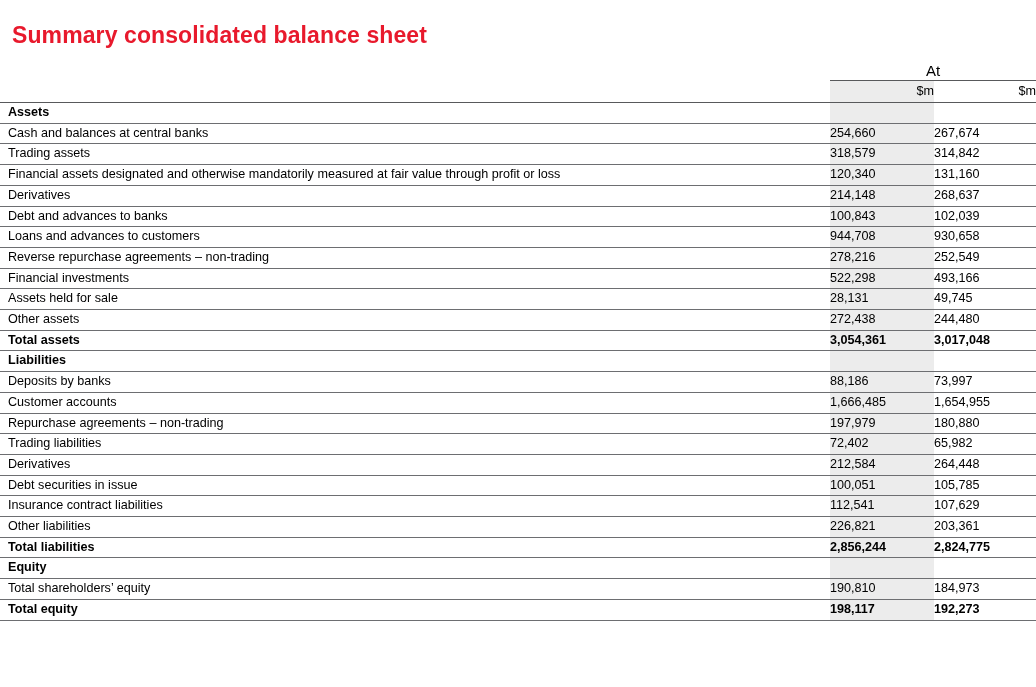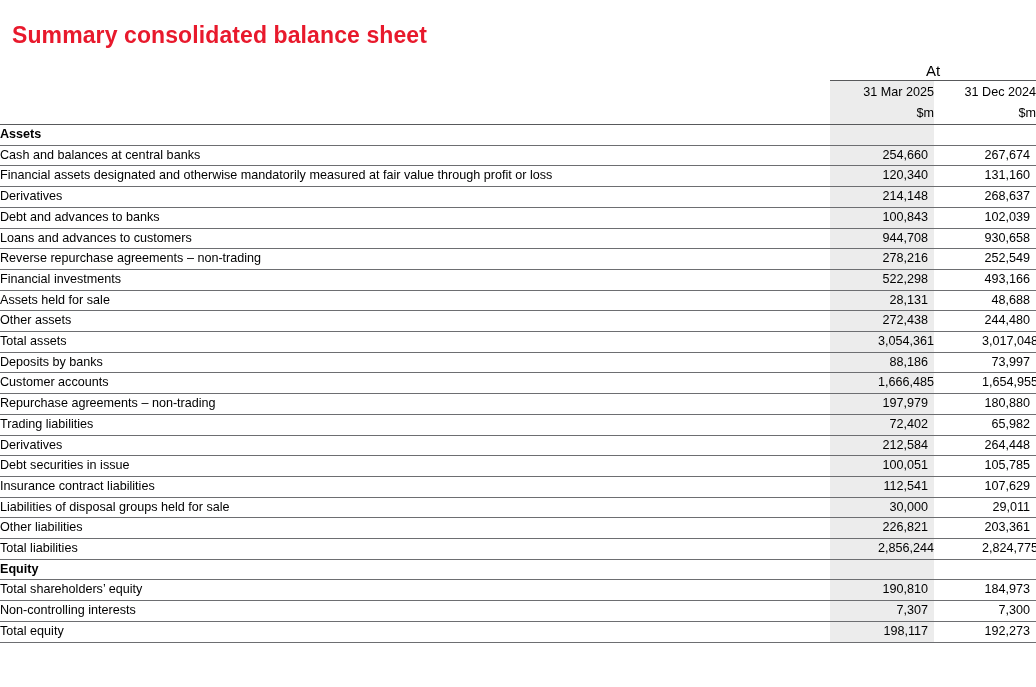--- a/index.html
+++ b/index.html
@@ -88,31 +88,30 @@
 
   
   .row td {
     height: 19.7px;
     line-height: 19.7px;
     border-bottom: 1px solid #6d6e71;
     font-size: 12.6px;
   }
   .row td.lbl {
     text-align: left;
-    padding-left: 0;
+    padding-left: 8px;
     white-space: nowrap;
   }
   .row td.num {
-    text-align: right;
+    text-align: left;
     padding-right: 6px;
     white-space: nowrap;
-    padding-left: 48px;
   }
   .row.section td { font-weight: bold; }
-  .row.total td   { font-weight: normal; }
+  .row.total td   { font-weight: bold; }
 
   .row.section td.num { border-bottom: 1px solid #6d6e71; }
 </style>
 </head>
 <body>
 
 <div class="page">
 
   <div class="doc-title">Summary consolidated balance sheet</div>
 
@@ -121,42 +120,42 @@
       <col class="c-label">
       <col class="c-cur">
       <col class="c-prev">
     </colgroup>
     <thead>
       <tr>
         <th class="hdr-blank"></th>
         <th class="hdr-at" colspan="2">At</th>
       </tr>
       <tr>
-        <th class="hdr-date"></th>
-        <th class="hdr-date shade bold">31 Mar 2025</th>
-        <th class="hdr-date">31 Dec 2024</th>
-      </tr>
-      <tr>
         <th class="hdr-unit lbl"></th>
         <th class="hdr-unit shade bold">$m</th>
         <th class="hdr-unit">$m</th>
       </tr>
     </thead>
     <tbody id="table-body">
         <tr class="row section">
           <td class="lbl">Assets</td>
           <td class="num shade bold"></td>
           <td class="num"></td>
         </tr>
         <tr class="row item">
           <td class="lbl">Cash and balances at central banks</td>
           <td class="num shade bold">254,660</td>
           <td class="num">267,674</td>
         </tr>
         <tr class="row item">
+          <td class="lbl">Trading assets</td>
+          <td class="num shade bold">318,579</td>
+          <td class="num">314,842</td>
+        </tr>
+        <tr class="row item">
           <td class="lbl">Financial assets designated and otherwise mandatorily measured at fair value through profit or loss</td>
           <td class="num shade bold">120,340</td>
           <td class="num">131,160</td>
         </tr>
         <tr class="row item">
           <td class="lbl">Derivatives</td>
           <td class="num shade bold">214,148</td>
           <td class="num">268,637</td>
         </tr>
         <tr class="row item">
@@ -175,32 +174,37 @@
           <td class="num">252,549</td>
         </tr>
         <tr class="row item">
           <td class="lbl">Financial investments</td>
           <td class="num shade bold">522,298</td>
           <td class="num">493,166</td>
         </tr>
         <tr class="row item">
           <td class="lbl">Assets held for sale</td>
           <td class="num shade bold">28,131</td>
-          <td class="num">48,688</td>
+          <td class="num">49,745</td>
         </tr>
         <tr class="row item">
           <td class="lbl">Other assets</td>
           <td class="num shade bold">272,438</td>
           <td class="num">244,480</td>
         </tr>
         <tr class="row total">
           <td class="lbl">Total assets</td>
           <td class="num shade bold">3,054,361</td>
           <td class="num">3,017,048</td>
         </tr>
+        <tr class="row section">
+          <td class="lbl">Liabilities</td>
+          <td class="num shade bold"></td>
+          <td class="num"></td>
+        </tr>
         <tr class="row item">
           <td class="lbl">Deposits by banks</td>
           <td class="num shade bold">88,186</td>
           <td class="num">73,997</td>
         </tr>
         <tr class="row item">
           <td class="lbl">Customer accounts</td>
           <td class="num shade bold">1,666,485</td>
           <td class="num">1,654,955</td>
         </tr>
@@ -221,25 +225,20 @@
         </tr>
         <tr class="row item">
           <td class="lbl">Debt securities in issue</td>
           <td class="num shade bold">100,051</td>
           <td class="num">105,785</td>
         </tr>
         <tr class="row item">
           <td class="lbl">Insurance contract liabilities</td>
           <td class="num shade bold">112,541</td>
           <td class="num">107,629</td>
-        </tr>
-        <tr class="row item">
-          <td class="lbl">Liabilities of disposal groups held for sale</td>
-          <td class="num shade bold">30,000</td>
-          <td class="num">29,011</td>
         </tr>
         <tr class="row item">
           <td class="lbl">Other liabilities</td>
           <td class="num shade bold">226,821</td>
           <td class="num">203,361</td>
         </tr>
         <tr class="row total">
           <td class="lbl">Total liabilities</td>
           <td class="num shade bold">2,856,244</td>
           <td class="num">2,824,775</td>
@@ -247,25 +246,20 @@
         <tr class="row section">
           <td class="lbl">Equity</td>
           <td class="num shade bold"></td>
           <td class="num"></td>
         </tr>
         <tr class="row item">
           <td class="lbl">Total shareholders’ equity</td>
           <td class="num shade bold">190,810</td>
           <td class="num">184,973</td>
         </tr>
-        <tr class="row item">
-          <td class="lbl">Non-controlling interests</td>
-          <td class="num shade bold">7,307</td>
-          <td class="num">7,300</td>
-        </tr>
         <tr class="row total">
           <td class="lbl">Total equity</td>
           <td class="num shade bold">198,117</td>
           <td class="num">192,273</td>
         </tr>
       </tbody>
   </table>
 
 </div>
 

